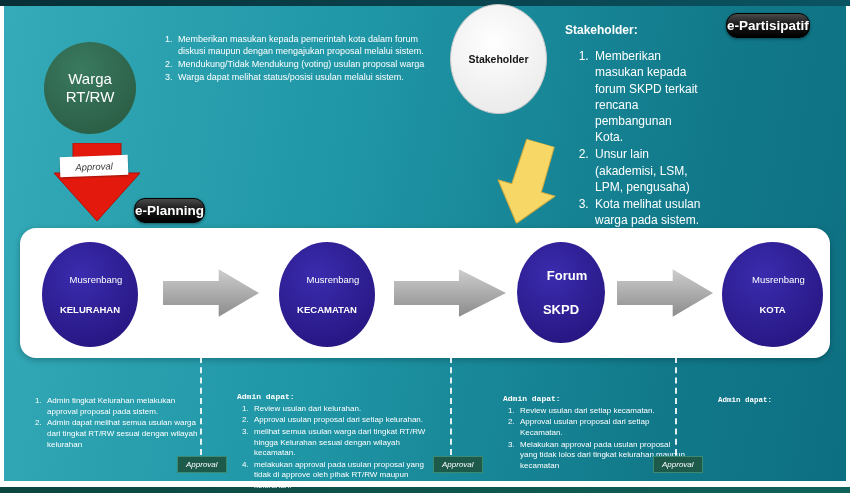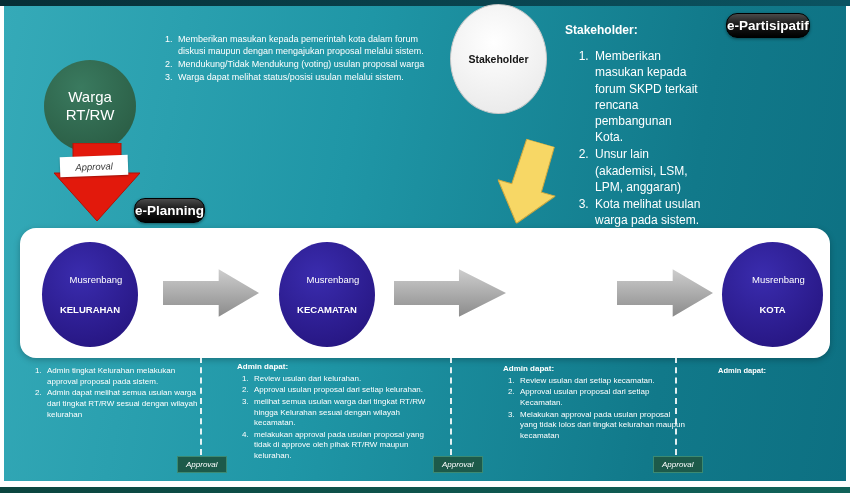--- a/index.html
+++ b/index.html
@@ -9,21 +9,21 @@
           background:linear-gradient(90deg,#072f36,#0b5462);}
   .botbar{position:absolute;left:0;bottom:0;width:100%;height:6px;
           background:linear-gradient(90deg,#0b453f,#11635a);}
   .canvas{position:absolute;left:4px;top:6px;right:4px;bottom:12px;
           background:linear-gradient(100deg,#35aab8 0%,#1f96a6 40%,#11798a 78%,#0d7082 100%);}
   .abs{position:absolute;}
 
   
   .circle{border-radius:50%;display:flex;flex-direction:column;align-items:center;
           justify-content:center;text-align:center;}
-  .warga-circle{left:44px;top:60px;width:92px;height:92px;color:#fff;
+  .warga-circle{left:44px;top:42px;width:92px;height:92px;color:#fff;
           background:radial-gradient(circle at 40% 30%,#3a7a5f,#27573f);
           font-size:15px;line-height:1.2;}
   .stake-circle{left:450px;top:4px;width:95px;height:108px;color:#151515;
           background:radial-gradient(circle at 45% 35%,#ffffff,#e6e6e6);
           border:1px solid #c9c9c9;font-size:10.5px;font-weight:bold;}
   .stage-circle{top:242px;width:96px;height:105px;color:#fff;
           background:radial-gradient(circle at 40% 32%,#3a2cae,#221178);}
   .stage-circle .l1{display:block;font-size:9.5px;padding-left:12px;}
   .stage-circle .l2{display:block;font-size:9.5px;font-weight:bold;margin-top:19px;}
   .stage-circle.big .l1{font-size:13px;font-weight:bold;}
@@ -54,22 +54,22 @@
         background:linear-gradient(180deg,#d2d2d2,#878787);
         clip-path:polygon(0% 28%,58% 28%,58% 6%,100% 50%,58% 94%,58% 72%,0% 72%);}
 
   
   .approval-label{left:60px;top:156px;width:68px;height:20px;background:#fff;
         color:#3a3a3a;font-size:9.5px;font-style:italic;display:flex;align-items:center;
         justify-content:center;transform:rotate(-2deg);box-shadow:0 1px 2px rgba(0,0,0,.3);
         z-index:4;}
 
   
-  .admin-col{color:#fff;font-size:8px;line-height:1.33;}
-  .admin-col .title{font-weight:bold;margin-bottom:1px;}
+  .admin-col{color:#fff;font-size:8px;line-height:1.33;margin-top:30px;}
+  .admin-col .title{font-weight:bold;margin-bottom:1px;font-family:Liberation Mono, monospace;}
   .admin-col ol{margin:0;padding-left:14px;}
   .admin-col li{margin-bottom:1px;padding-left:3px;}
   .col1{left:30px;top:366px;width:176px;}
   .col2{left:237px;top:362px;width:192px;}
   .col3{left:503px;top:364px;width:182px;}
   .col4{left:718px;top:366px;width:124px;font-size:7.5px;}
 
   .divider{width:0;height:98px;top:357px;border-left:2px dashed rgba(255,255,255,.88);}
   .approval-badge{background:#1d5a4a;border:1px solid #3c8a72;color:#fff;
         font-size:8px;font-style:italic;padding:3px 8px;top:456px;}
@@ -101,41 +101,45 @@
   <div class="abs approval-label">Approval</div>
 
   <div class="abs circle stake-circle">
     <span>Stakeholder</span>
   </div>
 
   <div class="abs notes stake-notes">
     <div class="title">Stakeholder:</div>
     <ol>
         <li>Memberikan masukan kepada forum SKPD terkait rencana pembangunan Kota.</li>
-        <li>Unsur lain (akademisi, LSM, LPM, anggaran)</li>
+        <li>Unsur lain (akademisi, LSM, LPM, pengusaha)</li>
         <li>Kota melihat usulan warga pada sistem.</li>
       </ol>
   </div>
 
   <svg class="abs" style="left:498px;top:141px;transform:rotate(16deg);" width="60" height="84" viewBox="0 0 58 82">
     <polygon points="16,0 44,0 44,46 58,46 29,82 0,46 14,46" fill="#f7d765" stroke="#cfa93e" stroke-width="1"></polygon>
   </svg>
 
   <div class="abs black-badge epart">e-Partisipatif</div>
   <div class="abs black-badge eplanning">e-Planning</div>
 
   <div class="abs band"></div>
 
   <div class="abs circle stage-circle" style="left:42px;">
     <span class="l1">Musrenbang</span>
     <span class="l2">KELURAHAN</span>
   </div>
   <div class="abs circle stage-circle" style="left:279px;">
     <span class="l1">Musrenbang</span>
     <span class="l2">KECAMATAN</span>
+  </div>
+  <div class="abs circle stage-circle big" style="left:517px;width:88px;height:101px;">
+    <span class="l1">Forum</span>
+    <span class="l2">SKPD</span>
   </div>
   <div class="abs circle stage-circle" style="left:722px;width:101px;">
     <span class="l1">Musrenbang</span>
     <span class="l2">KOTA</span>
   </div>
 
   <div class="abs gray-arrow" style="left:163px;width:96px;"></div>
   <div class="abs gray-arrow" style="left:394px;width:112px;"></div>
   <div class="abs gray-arrow" style="left:617px;width:96px;"></div>
 

